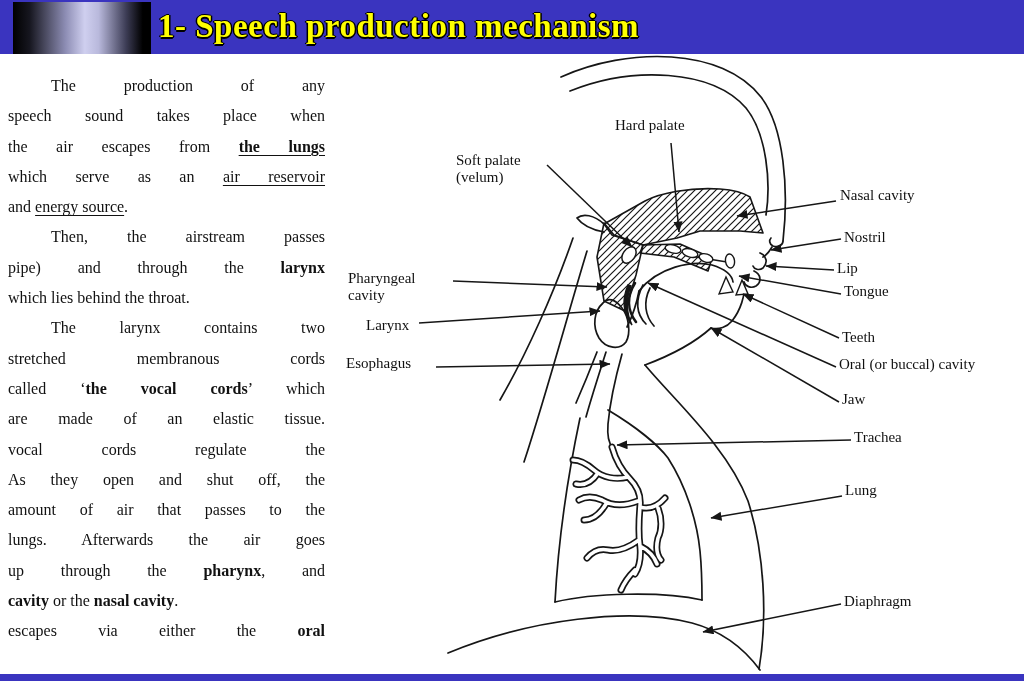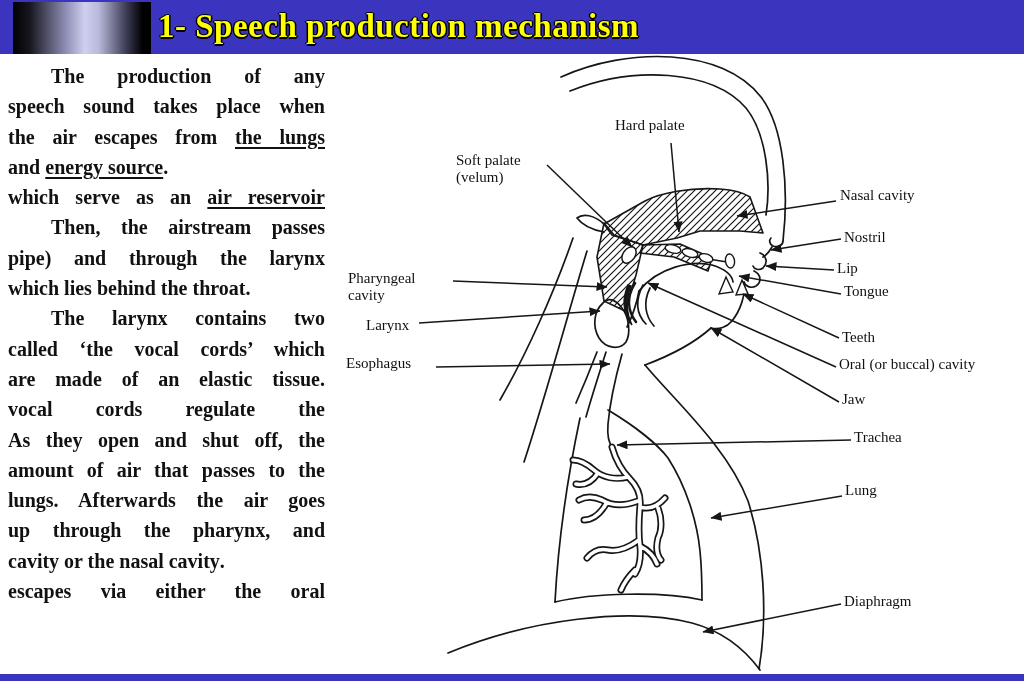--- a/index.html
+++ b/index.html
@@ -6,22 +6,22 @@
   .stage{position:relative;width:1024px;height:681px;background:#ffffff;overflow:hidden;
          font-family:"Liberation Serif","DejaVu Serif",serif;color:#111;}
   
   .titlebar{position:absolute;left:0;top:0;width:1024px;height:54px;}
   .grad-block{position:absolute;left:13px;top:2px;width:138px;height:52px;
     background:linear-gradient(90deg,#000 0%,#16161f 12%,#8d8db4 38%,#cfcfef 52%,#b9b9dc 62%,#3c3c55 82%,#000 94%);}
   .title-text{position:absolute;left:158px;top:0;width:860px;height:70px;line-height:52px;
     font-size:33px;font-weight:bold;color:#ffff00;letter-spacing:0.5px;
     text-shadow:-1.5px 0 #000,1.5px 0 #000,0 -1.5px #000,0 1.5px #000,1px 1px #000;}
   
-  .textcol{position:absolute;left:0;top:54px;width:332px;padding:7px 7px 0 8px;box-sizing:border-box;
-    font-size:20px;line-height:30.3px;font-weight:bold;}
+  .textcol{position:absolute;left:0;top:54px;width:332px;padding:17px 7px 0 8px;box-sizing:border-box;
+    font-size:16px;line-height:30.3px;}
   .line{text-align:justify;text-align-last:justify;white-space:normal;}
   .line.end{text-align-last:left;}
   .line.ind{text-indent:43px;}
   .line u{text-underline-offset:3px;}
   
   .diagram{position:absolute;left:340px;top:55px;width:684px;height:620px;}
   .diagram svg{position:absolute;left:0;top:0;}
   .dlabel{position:absolute;font-size:15px;line-height:17px;white-space:nowrap;color:#111;}
   .dlabel.c{text-align:left;}
   
@@ -34,26 +34,27 @@
 
   <div class="titlebar" id="titlebar" style="background: rgb(58, 52, 191);">
     <div class="grad-block"></div>
     <div class="title-text" style="color: rgb(255, 255, 0);">1- Speech production mechanism</div>
   </div>
 
   <div class="textcol" id="textcol">
       <div class="line ind"><span>The production of any</span></div>
       <div class="line"><span>speech sound takes place when</span></div>
       <div class="line"><span>the air escapes from </span><b><u>the lungs</u></b></div>
+      <div class="line"><span>which serve as an </span><span><u>air reservoir</u></span></div>
       <div class="line end"><span>and </span><span><u>energy source</u></span><span>.</span></div>
-      <div class="line"><span>which serve as an </span><span><u>air reservoir</u></span></div>
       <div class="line ind"><span>Then, the airstream passes</span></div>
       <div class="line"><span>pipe) and through the </span><b>larynx</b></div>
       <div class="line end"><span>which lies behind the throat.</span></div>
       <div class="line ind"><span>The larynx contains two</span></div>
+      <div class="line"><span>stretched membranous cords</span></div>
       <div class="line"><span>called ‘</span><b>the vocal cords</b><span>’ which</span></div>
       <div class="line"><span>are made of an elastic tissue.</span></div>
       <div class="line"><span>vocal cords regulate the</span></div>
       <div class="line"><span>As they open and shut off, the</span></div>
       <div class="line"><span>amount of air that passes to the</span></div>
       <div class="line"><span>lungs. Afterwards the air goes</span></div>
       <div class="line"><span>up through the </span><b>pharynx</b><span>, and</span></div>
       <div class="line end"><b>cavity</b><span> or the </span><b>nasal cavity</b><span>.</span></div>
       <div class="line"><span>escapes via either the </span><b>oral</b></div>
     </div>

